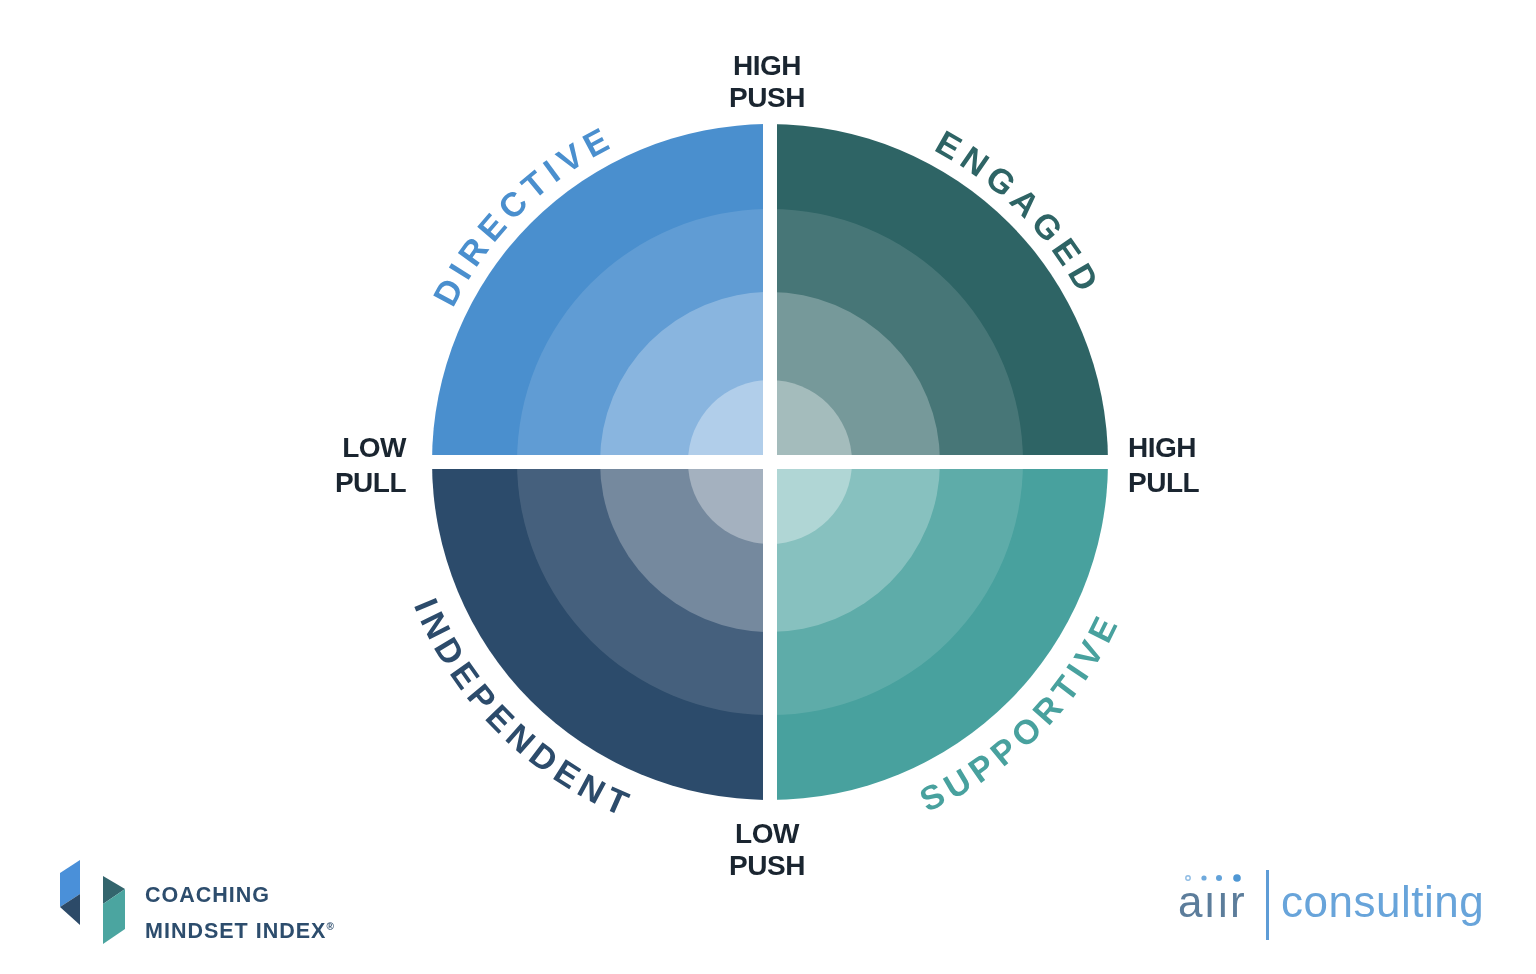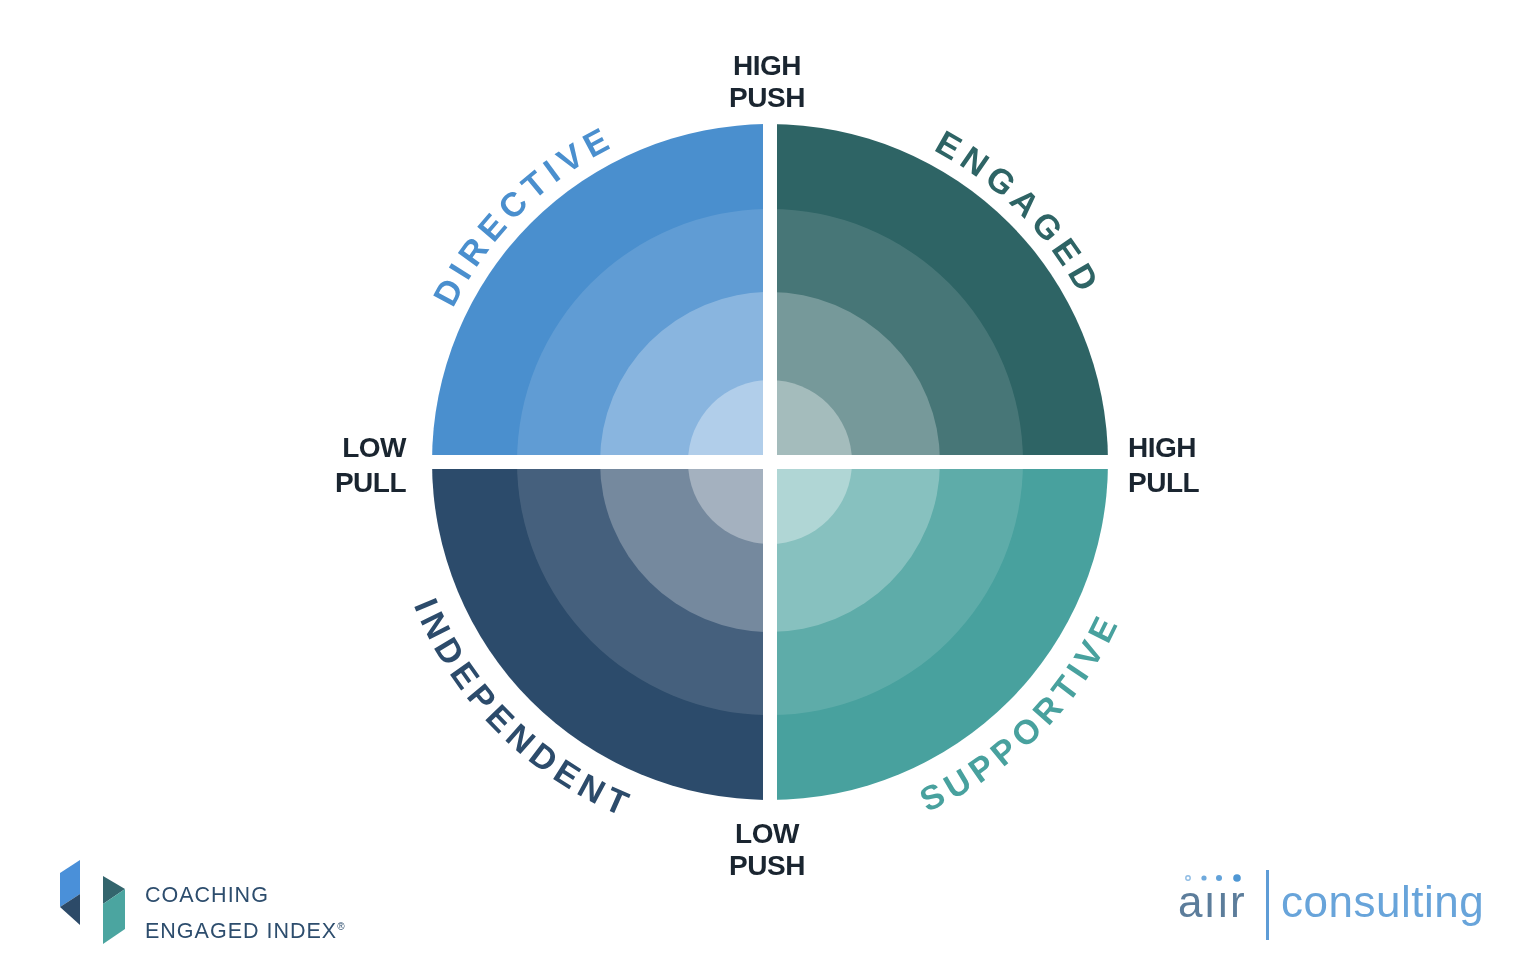--- a/index.html
+++ b/index.html
@@ -3,21 +3,21 @@
 <meta charset="utf-8">
 <style>
   html,body{margin:0;padding:0;background:#ffffff;}
   .stage{position:relative;width:1536px;height:974px;overflow:hidden;background:#ffffff;
          font-family:"Liberation Sans", sans-serif;}
   .diagram-svg{position:absolute;left:0;top:0;}
   .axis-text{font-family:"Liberation Sans", sans-serif;font-weight:bold;font-size:28px;letter-spacing:-0.5px;}
   .arc-label{font-family:"Liberation Sans", sans-serif;font-weight:bold;font-size:34px;letter-spacing:6px;}
   .cmi{position:absolute;left:60px;top:857px;}
   .cmi-mark{position:absolute;left:0;top:0;}
-  .cmi-text{position:absolute;left:85px;top:22px;font-weight:normal;font-size:21.5px;
+  .cmi-text{position:absolute;left:85px;top:22px;font-weight:bold;font-size:21.5px;
             letter-spacing:1px;line-height:32px;white-space:nowrap;}
   .cmi-text sup{font-size:10px;letter-spacing:0;}
   .aiir{position:absolute;left:1178px;top:868px;}
 </style>
 </head>
 <body>
 
 <div class="stage">
 
   <svg class="diagram-svg" width="1536" height="974" viewBox="0 0 1536 974">
@@ -66,21 +66,21 @@
 
   <div class="cmi">
     <svg class="cmi-mark" width="66" height="88" viewBox="0 0 66 88">
       <polygon points="20,3 20,37 0,50 0,16" fill="#4a90d9"></polygon>
       <polygon points="20,37 20,68 0,50" fill="#2c4a68"></polygon>
       <polygon points="43,19 43,47 65,32" fill="#33656d"></polygon>
       <polygon points="43,47 43,87 65,72 65,32" fill="#4ba5a0"></polygon>
     </svg>
     <div class="cmi-text" id="cmi-text" style="color: rgb(45, 77, 109);">
       <div>COACHING</div>
-      <div><span>ENGAGED INDEX</span><sup>®</sup></div>
+      <div><span>MINDSET INDEX</span><sup>®</sup></div>
     </div>
   </div>
 
   <svg class="aiir" width="312" height="80" viewBox="0 0 312 80">
     <circle cx="10" cy="10" r="2.2" fill="none" stroke="#8fbce4" stroke-width="1.4"></circle>
     <circle cx="26" cy="10" r="2.6" fill="#6fa9dc"></circle>
     <circle cx="41" cy="10" r="3" fill="#62a2d9"></circle>
     <circle cx="59" cy="10" r="3.8" fill="#4f97d4"></circle>
     <text x="0" y="49" font-size="44" letter-spacing="1" fill="#5c7d9b">aıır</text>
     <rect x="88" y="2" width="3" height="70" fill="#5e9cd6"></rect>

